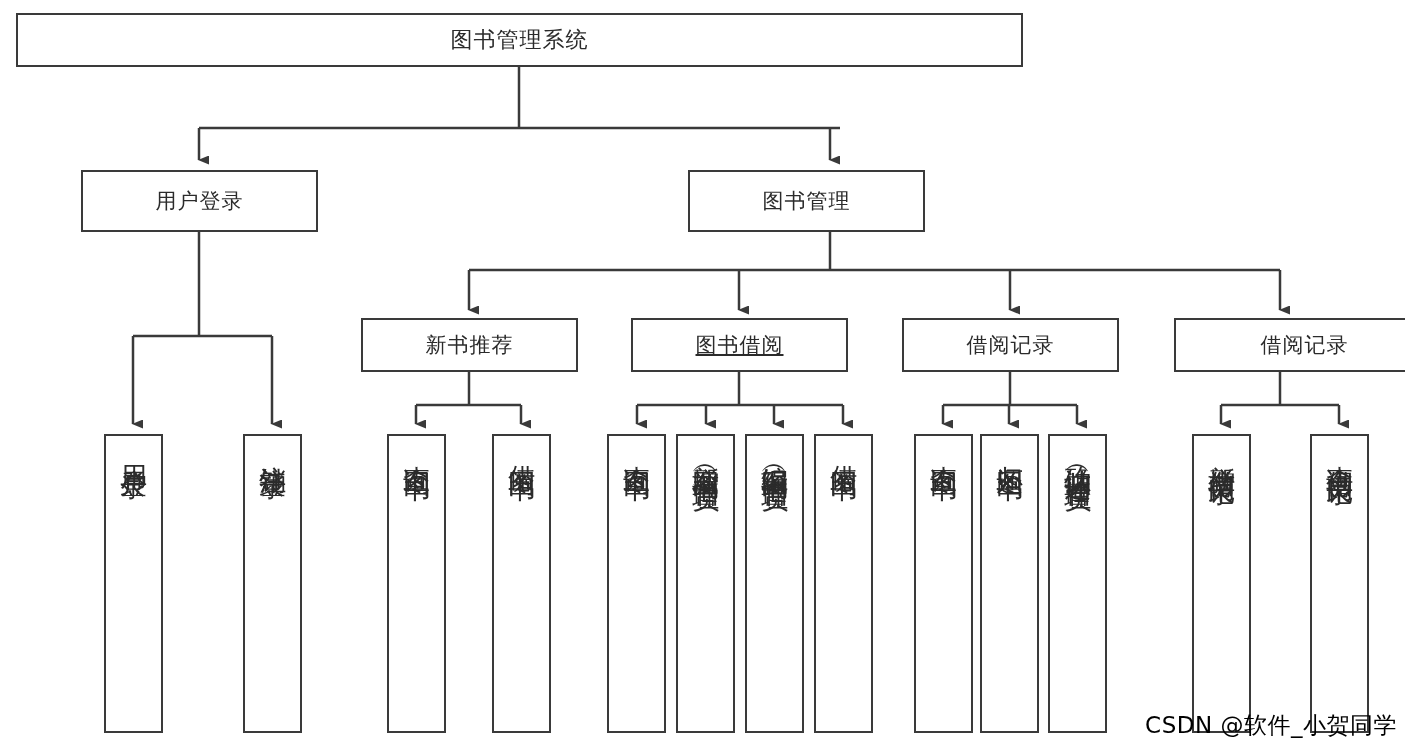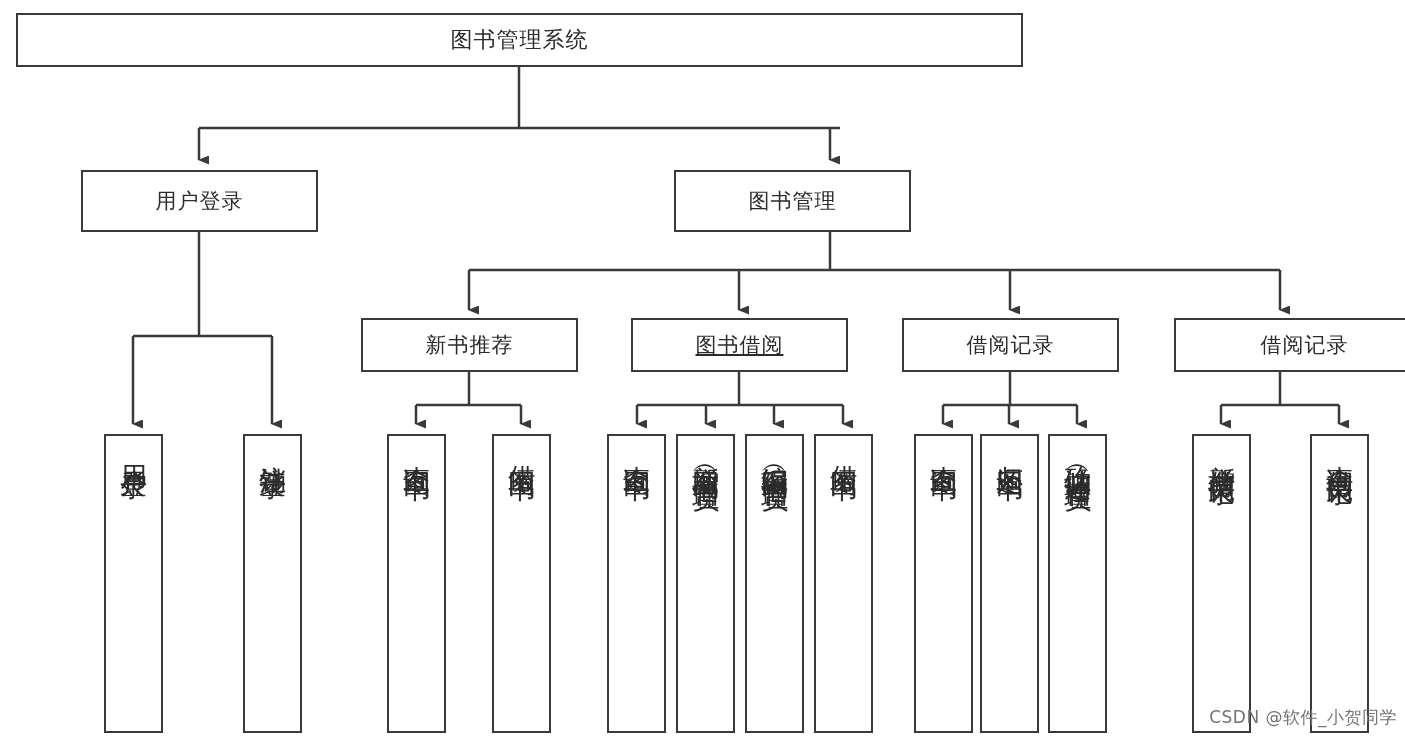--- a/index.html
+++ b/index.html
@@ -52,23 +52,23 @@
     line-height: 1.06;
     letter-spacing: 3px;
     white-space: nowrap;
   }
   .node.root {
     font-size: 22px;
   }
   .watermark {
     position: absolute;
     right: 8px;
-    bottom: 18px;
-    font-size: 17px;
-    color: #737373;
+    bottom: 6px;
+    font-size: 23px;
+    color: #000000;
     letter-spacing: 0.5px;
     white-space: nowrap;
   }
 </style>
 </head>
 <body>
 
 <div id="canvas">
 
   <svg id="wires" viewBox="0 0 1405 747" xmlns="http://www.w3.org/2000/svg">
@@ -121,21 +121,21 @@
     </g>
   </svg>
 
   <div class="node h root" style="left:16px; top:13px; width:1007px; height:54px;">
     <span>图书管理系统</span>
   </div>
 
   <div class="node h" style="left:81px; top:170px; width:237px; height:62px;">
     <span>用户登录</span>
   </div>
-  <div class="node h" style="left:674px; top:170px; width:237px; height:62px;">
+  <div class="node h" style="left:688px; top:170px; width:237px; height:62px;">
     <span>图书管理</span>
   </div>
 
   <div class="node h" style="left:361px; top:318px; width:217px; height:54px;text-align:right;">
     <span>新书推荐</span>
   </div>
   <div class="node h" style="left:631px; top:318px; width:217px; height:54px;text-decoration:underline;">
     <span>图书借阅</span>
   </div>
   <div class="node h" style="left:902px; top:318px; width:217px; height:54px;">

